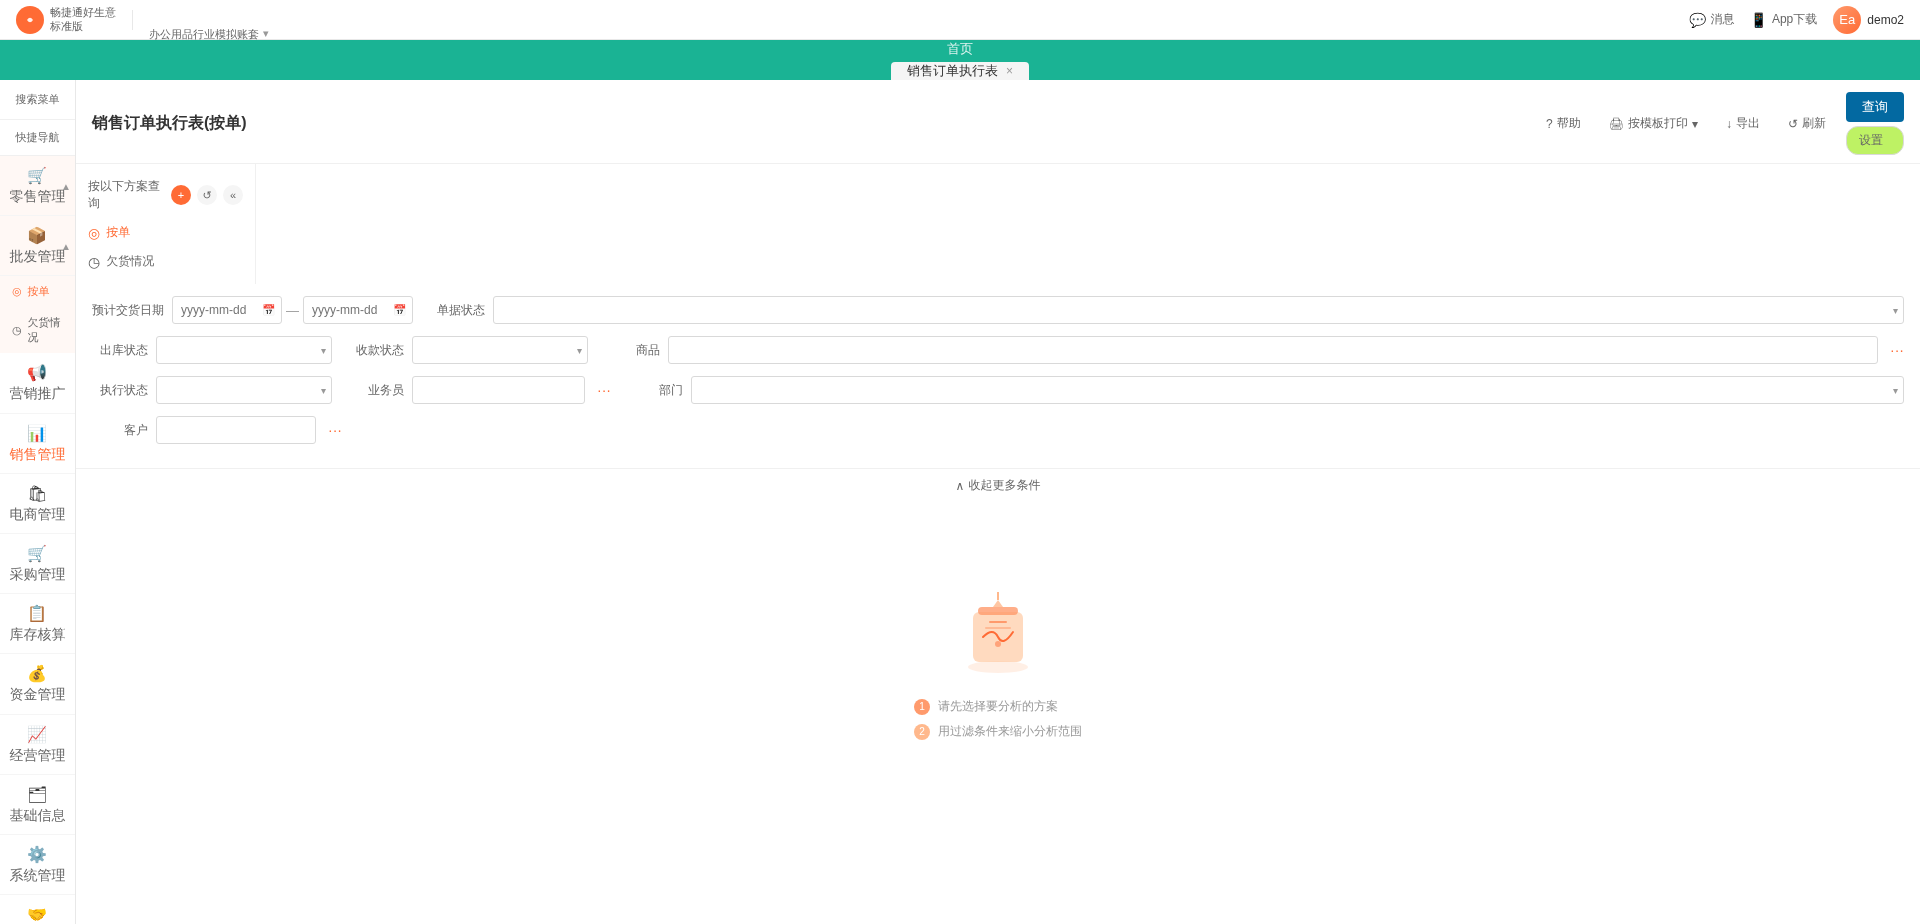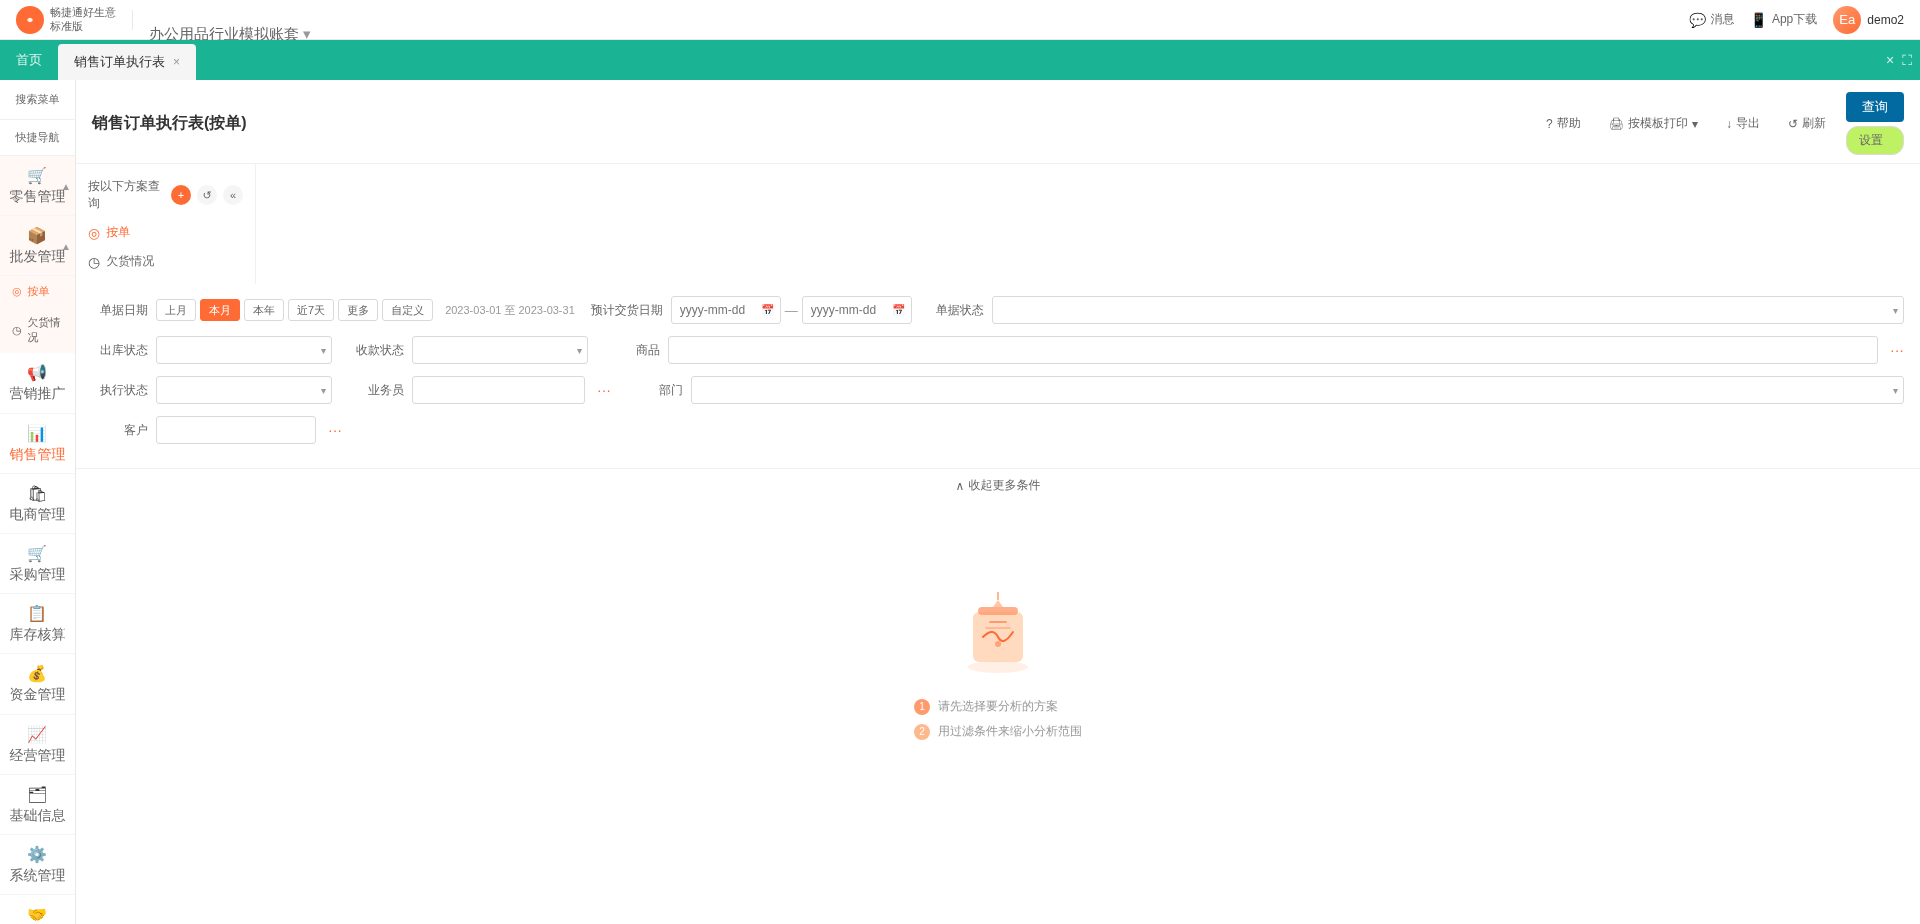--- a/index.html
+++ b/index.html
@@ -37,21 +37,21 @@
       color: white;
       font-size: 10px;
       font-weight: bold;
     }
     .logo-text {
       font-size: 11px;
       color: #666;
       line-height: 1.2;
     }
     .header-breadcrumb {
-      font-size: 15px;
+      font-size: 11px;
       color: #666;
       display: flex;
       align-items: flex-start;
       gap: 4px;
       margin-top: 30px;
     }
     .header-breadcrumb .chevron {
       color: #999;
     }
     .top-header-right {
@@ -81,20 +81,21 @@
     .user-name { font-size: 12px; color: #333; }
 
     
     .tab-bar {
       height: 40px;
       background: #1ab394;
       display: flex;
       align-items: center;
       padding: 0 0 0 0;
       flex-shrink: 0;
+      flex-direction: column;
     }
     .tab-item {
       height: 40px;
       display: flex;
       align-items: center;
       padding: 0 16px;
       font-size: 13px;
       cursor: pointer;
       position: relative;
       color: rgba(255,255,255,0.85);
@@ -680,32 +681,20 @@
           <div class="filter-left-item">
             <span class="item-icon">◷</span>
             <span>欠货情况</span>
           </div>
         </div>
 
         <div class="filter-right">
 
           <div class="filter-row">
 
-            <div class="filter-field" style="min-width:380px;">
-              <span class="filter-label">单据日期</span>
-              <div class="filter-tag-row">
-                <div class="filter-tag">上月</div>
-                <div class="filter-tag active">本月</div>
-                <div class="filter-tag">本年</div>
-                <div class="filter-tag">近7天</div>
-                <div class="filter-tag">更多</div>
-                <div class="filter-tag">自定义</div>
-              </div>
-              <span style="font-size:11px;color:#999;margin-left:4px;">2023-03-01 至 2023-03-31</span>
-            </div>
 
             <div class="filter-field" style="min-width:300px;">
               <span class="filter-label">预计交货日期</span>
               <div class="filter-date-group">
                 <div style="position:relative;display:inline-flex;align-items:center;flex:1;">
                   <input class="filter-date-input" type="text" style="padding-right: 24px; width: 110px;" placeholder="yyyy-mm-dd">
                   <span class="date-icon" style="position:absolute;right:6px;font-size:11px;">📅</span>
                 </div>
                 <span class="filter-date-sep">—</span>
                 <div style="position:relative;display:inline-flex;align-items:center;flex:1;">

